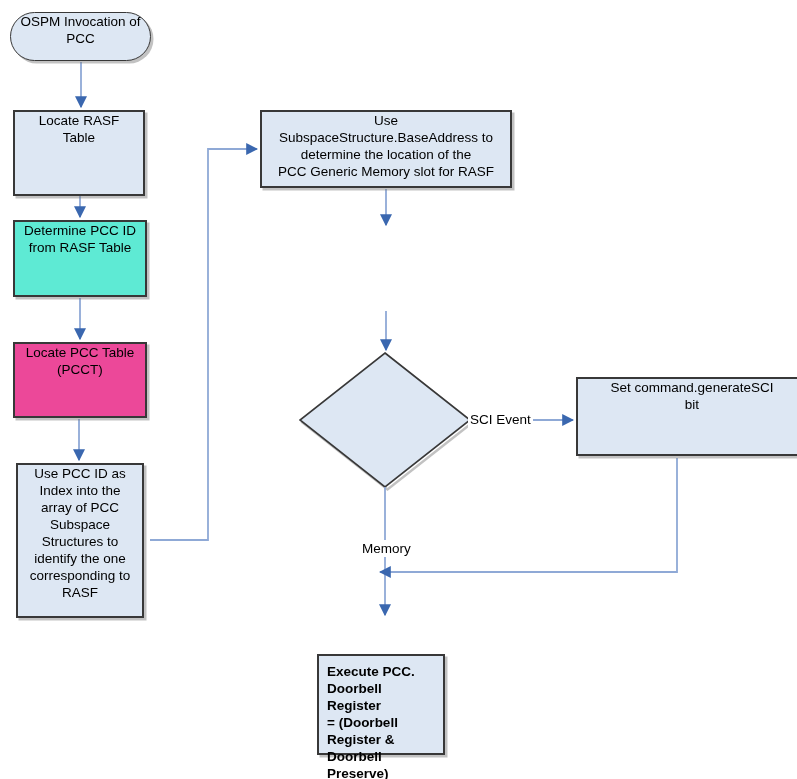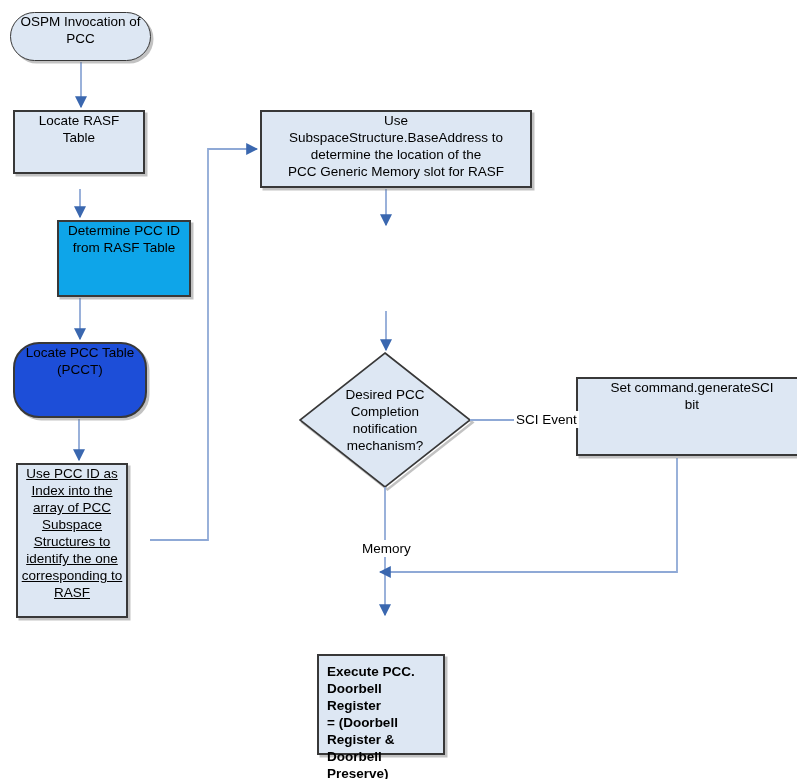--- a/index.html
+++ b/index.html
@@ -56,30 +56,30 @@
   }
   .edge-label {
     position: absolute;
     z-index: 3;
     background: #ffffff;
     padding: 0 2px;
     white-space: nowrap;
   }
   
   #n-start   { left: 10px;  top: 12px;  width: 141px; height: 49px; }
-  #n-b1      { left: 13px;  top: 110px; width: 132px; height: 64px; }
+  #n-b1      { left: 13px;  top: 110px; width: 132px; height: 86px; }
   #n-b2      { left: 13px;  top: 220px; width: 134px; height: 77px; }
   #n-b3      { left: 13px;  top: 342px; width: 134px; height: 76px; }
-  #n-b4      { left: 16px;  top: 463px; width: 112px; height: 155px; text-decoration: underline; }
-  #n-tr      { left: 260px; top: 110px; width: 272px; height: 78px; }
+  #n-b4      { left: 16px;  top: 463px; width: 128px; height: 155px; }
+  #n-tr      { left: 260px; top: 110px; width: 252px; height: 78px; }
   #n-pop     { left: 260px; top: 228px; width: 252px; height: 82px; }
   #n-sci     { left: 576px; top: 377px; width: 232px; height: 79px; }
   #n-exec    { left: 317px; top: 654px; width: 128px; height: 101px; font-weight: bold; }
   #diamond-text { left: 303px; top: 386px; width: 164px; height: 68px; }
-  #lbl-sci-event { left: 514px; top: 411px; }
+  #lbl-sci-event { left: 468px; top: 411px; }
   #lbl-polling   { left: 360px; top: 540px; }
 </style>
 </head>
 <body>
 
 <div id="canvas" style="background: rgb(255, 255, 255); color: rgb(0, 0, 0);">
 
   <svg id="connector-layer" width="797" height="779" viewBox="0 0 797 779" xmlns="http://www.w3.org/2000/svg">
     <defs>
       <marker id="ah" viewBox="0 0 10 10" refX="9" refY="5" markerWidth="12" markerHeight="12" orient="auto" markerUnits="userSpaceOnUse">
@@ -105,26 +105,26 @@
   <div id="n-start" class="node terminator" style="background: rgb(221, 231, 243); border-color: rgb(56, 56, 56);">
     <div class="node-label">OSPM Invocation of
 PCC</div>
   </div>
 
   <div id="n-b1" class="node" style="background: rgb(221, 231, 243); border-color: rgb(56, 56, 56);">
     <div class="node-label">Locate RASF
 Table</div>
   </div>
 
-  <div id="n-b2" class="node" style="background: #0ea5e9; border-color: rgb(56, 56, 56); margin-left: 44px;">
+  <div id="n-b2" class="node" style="background: #5eead4; border-color: rgb(56, 56, 56);">
     <div class="node-label">Determine PCC ID
 from RASF Table</div>
   </div>
 
-  <div id="n-b3" class="node" style="background: #1d4ed8; border-color: rgb(56, 56, 56); border-radius: 26px;">
+  <div id="n-b3" class="node" style="background: #ec4899; border-color: rgb(56, 56, 56);">
     <div class="node-label">Locate PCC Table
 (PCCT)</div>
   </div>
 
   <div id="n-b4" class="node" style="background: rgb(221, 231, 243); border-color: rgb(56, 56, 56);">
     <div class="node-label">Use PCC ID as
 Index into the
 array of PCC
 Subspace
 Structures to
@@ -134,26 +134,20 @@
   </div>
 
   <div id="n-tr" class="node" style="background: rgb(221, 231, 243); border-color: rgb(56, 56, 56);">
     <div class="node-label">Use
 SubspaceStructure.BaseAddress to
 determine the location of the
 PCC Generic Memory slot for RASF</div>
   </div>
 
 
-  <div id="diamond-text" class="diamond-label">
-    <div class="node-label">Desired PCC
-Completion
-notification
-mechanism?</div>
-  </div>
 
   <div id="n-sci" class="node" style="background: rgb(221, 231, 243); border-color: rgb(56, 56, 56);">
     <div class="node-label">Set command.generateSCI
 bit</div>
   </div>
 
   <div id="n-exec" class="node left-align" style="background: rgb(221, 231, 243); border-color: rgb(56, 56, 56);">
     <div class="node-label">Execute PCC.
 Doorbell Register
 = (Doorbell

